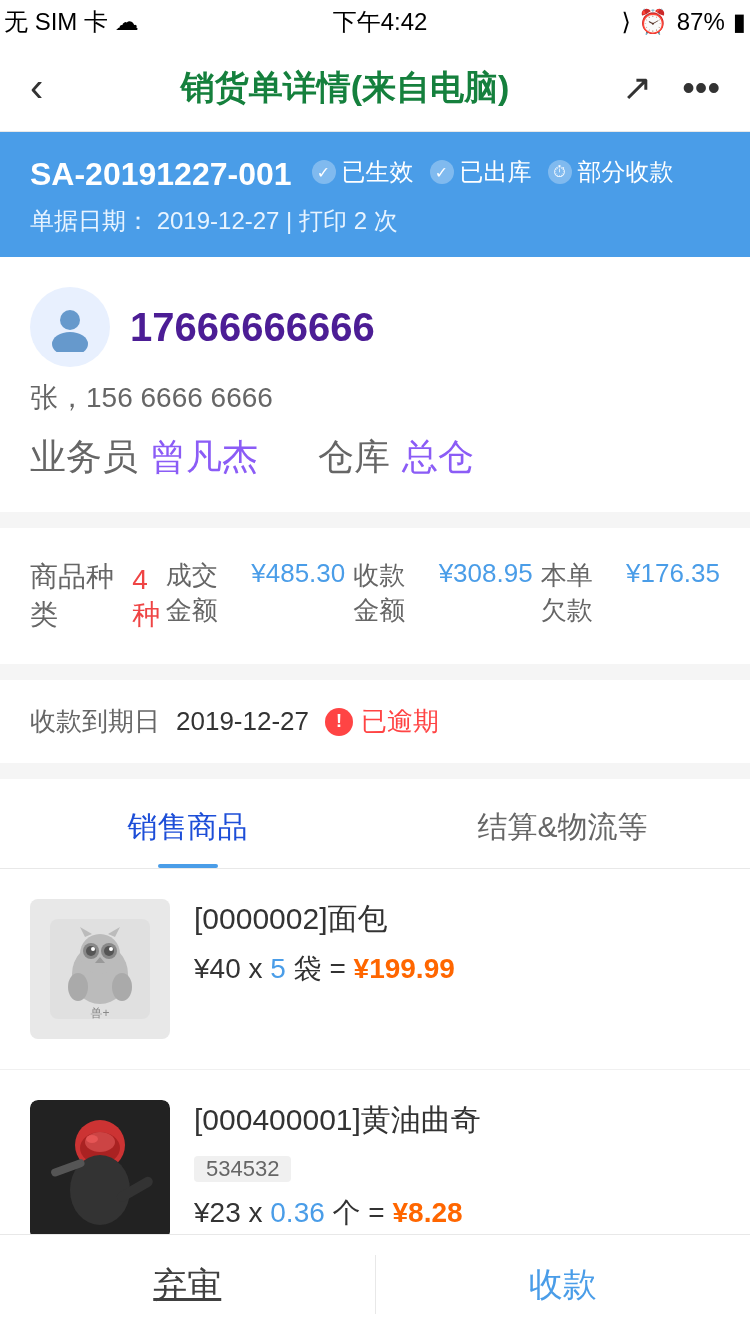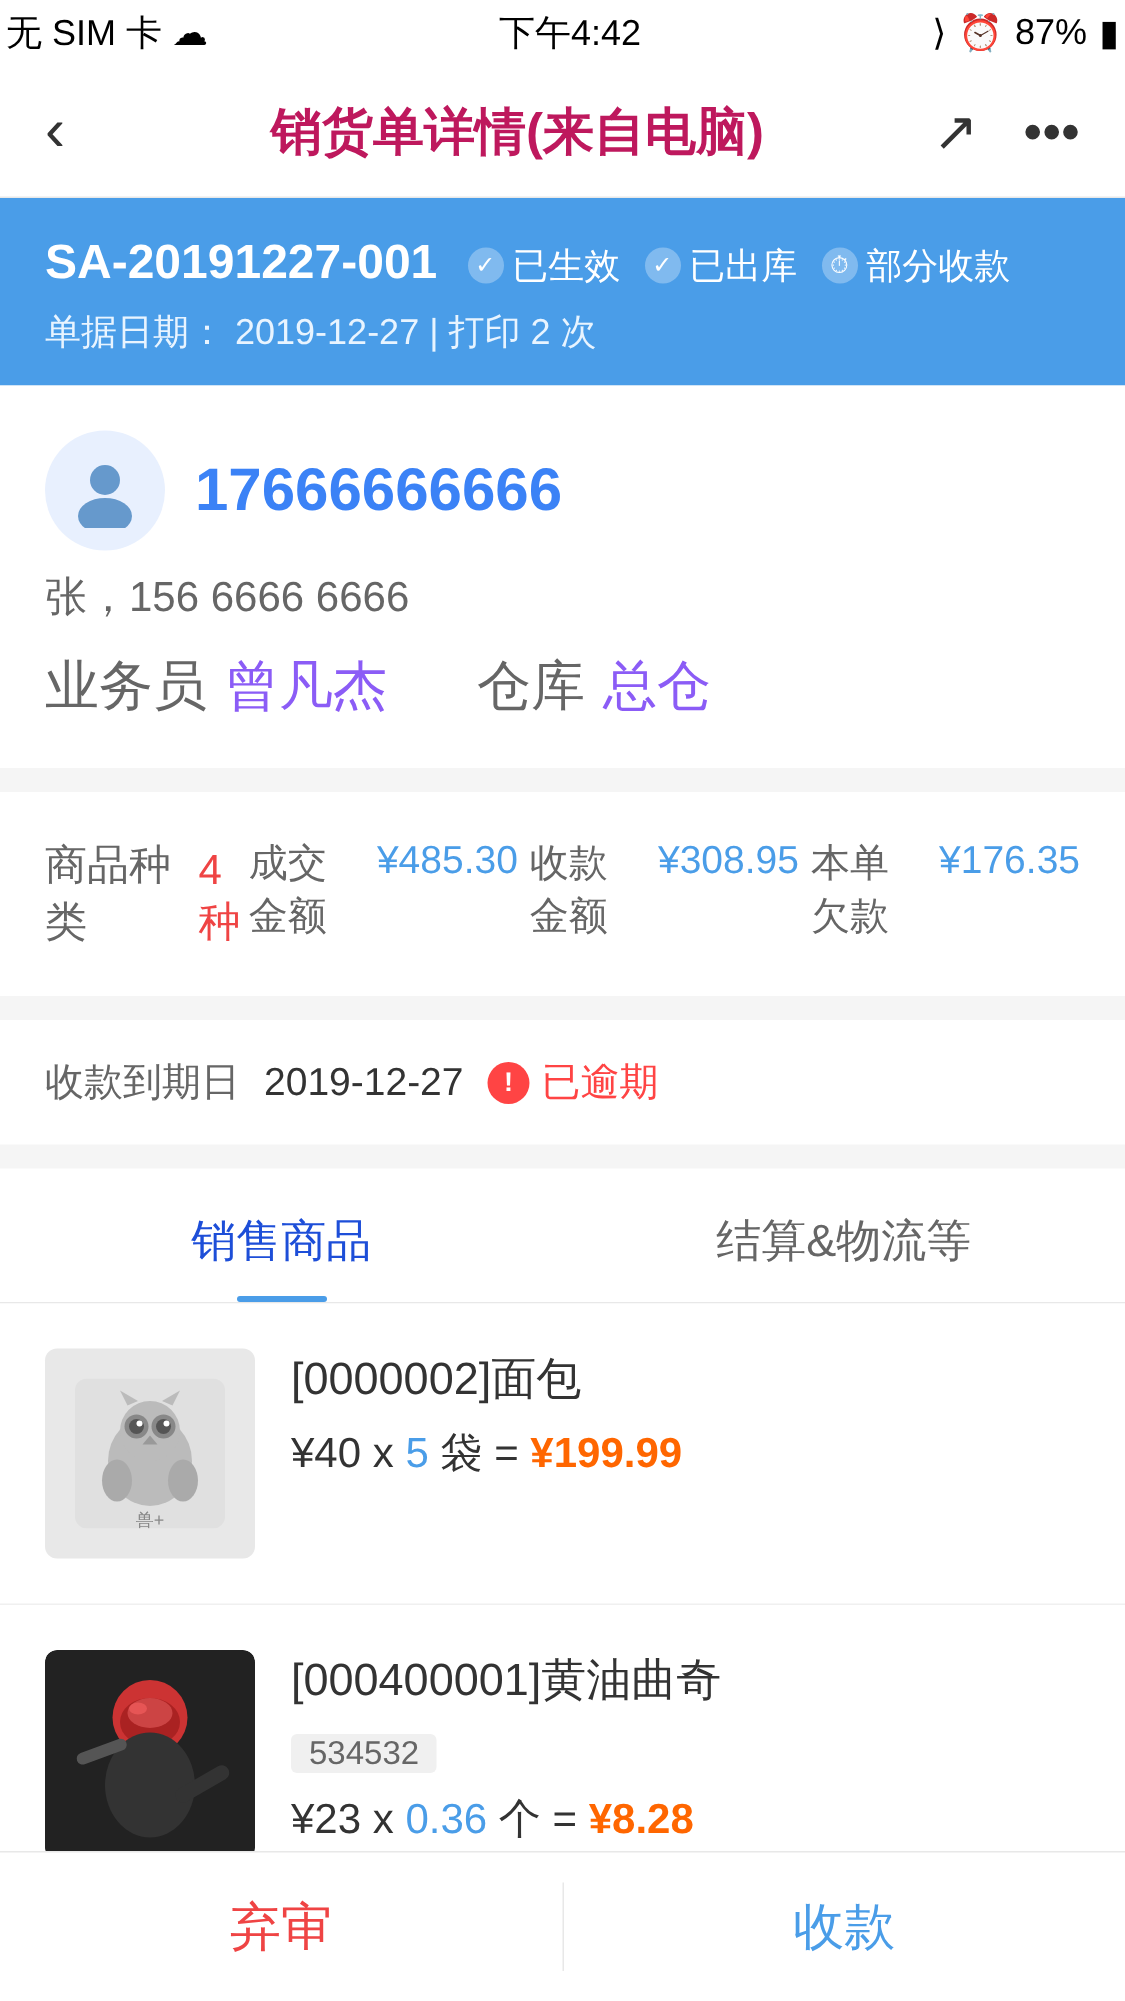--- a/index.html
+++ b/index.html
@@ -39,21 +39,21 @@
     }
     .nav-back {
       font-size: 40px;
       color: #333;
       cursor: pointer;
       width: 60px;
     }
     .nav-title {
       font-size: 34px;
       font-weight: 600;
-      color: #be185d;
+      color: #15803d;
       flex: 1;
       text-align: center;
     }
     .nav-right {
       display: flex;
       align-items: center;
       gap: 30px;
       width: 120px;
       justify-content: flex-end;
     }
@@ -63,21 +63,21 @@
       cursor: pointer;
     }
 
     
     .header-banner {
       background: #4a9de8;
       padding: 24px 30px 20px;
     }
     .banner-top {
       display: flex;
-      align-items: flex-end;
+      align-items: flex-start;
       gap: 20px;
       margin-bottom: 12px;
     }
     .order-id {
       font-size: 32px;
       font-weight: bold;
       color: #fff;
     }
     .status-badges {
       display: flex;
@@ -126,21 +126,21 @@
       display: flex;
       align-items: center;
       justify-content: center;
       color: #6699cc;
       font-size: 40px;
       flex-shrink: 0;
     }
     .customer-name {
       font-size: 40px;
       font-weight: 600;
-      color: #3b82f6;
+      color: #4c1d95;
     }
     .customer-sub {
       font-size: 28px;
       color: #666;
       margin-bottom: 16px;
     }
     .customer-meta {
       display: flex;
       gap: 60px;
       font-size: 36px;
@@ -316,21 +316,21 @@
       display: flex;
     }
     .bottom-btn {
       flex: 1;
       display: flex;
       align-items: center;
       justify-content: center;
       font-size: 34px;
       cursor: pointer;
     }
-    .btn-cancel { color: #ef4444; }
+    .btn-cancel { color: #404040; text-decoration: underline; }
     .btn-collect { color: #4a9de8; }
     .bottom-divider {
       width: 1px;
       background: #e8e8e8;
       margin: 20px 0;
     }
   </style>
 </head>
 <body>
 

